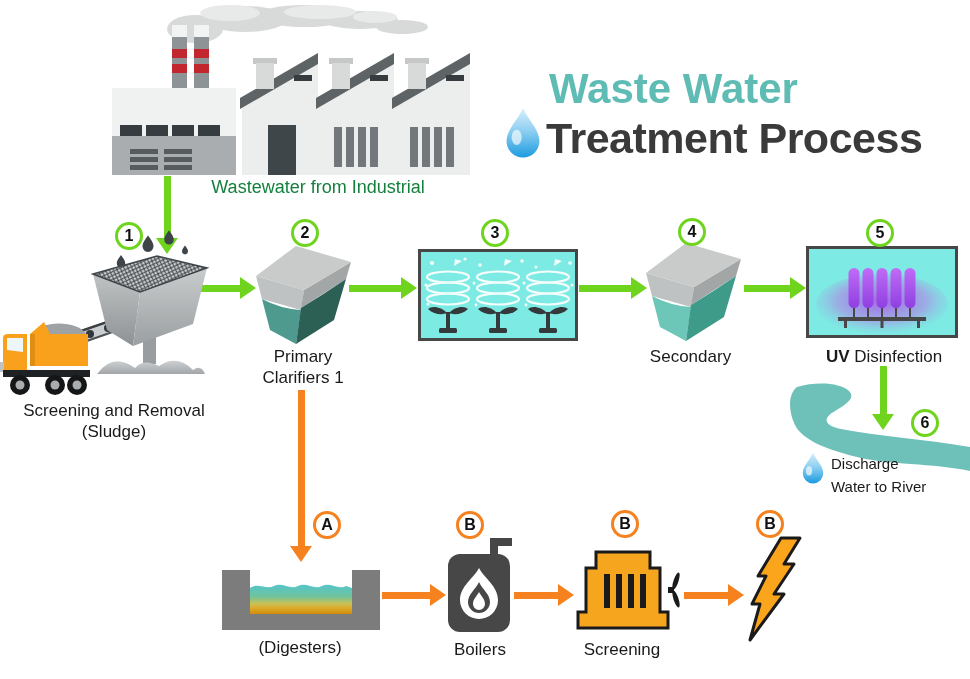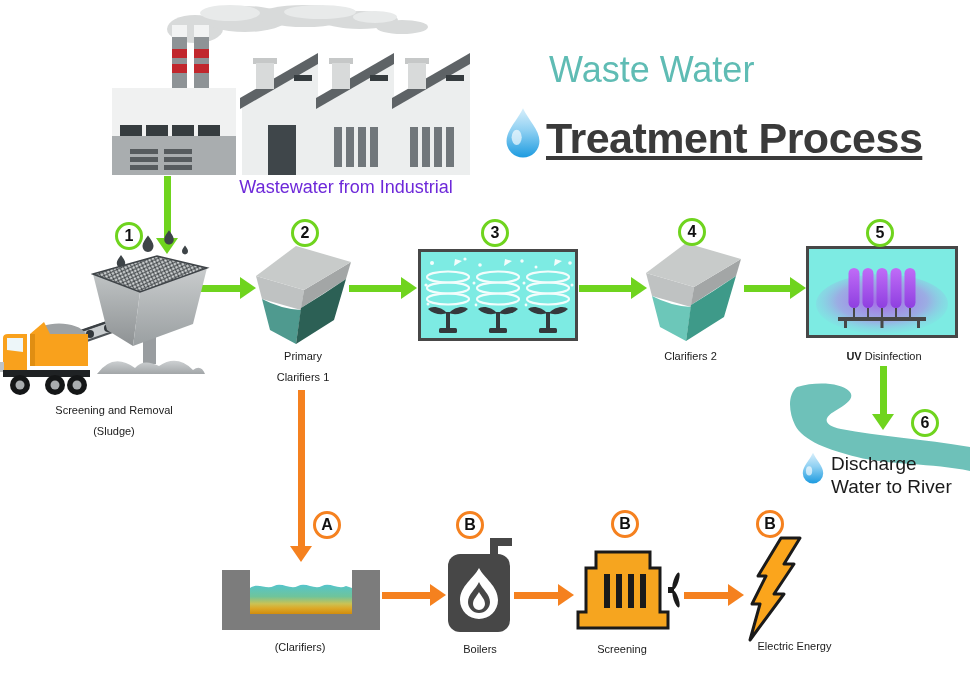--- a/index.html
+++ b/index.html
@@ -1,26 +1,26 @@
 <!DOCTYPE html>
 <html><head>
 <meta charset="utf-8">
 <style>
   html,body{margin:0;padding:0;background:#fff;}
   .canvas{position:relative;width:970px;height:679px;background:#ffffff;overflow:hidden;
           font-family:"Liberation Sans","DejaVu Sans",sans-serif;
           --green:#6FD41E; --orange:#F5811F; --teal_title:#5FBCB4; --dark_title:#3A3A3A; --label:#1a1a1a;}
   .abs{position:absolute;}
   
-  .title1{position:absolute;left:549px;top:52px;font-size:36px;font-weight:400;color:var(--teal_title);line-height:1;letter-spacing:0px;}
-  .title2{position:absolute;left:546px;top:117px;font-size:43px;font-weight:700;color:var(--dark_title);line-height:1;letter-spacing:-0.5px;text-decoration:underline;}
+  .title1{position:absolute;left:549px;top:68px;font-size:42px;font-weight:700;color:var(--teal_title);line-height:1;letter-spacing:0px;}
+  .title2{position:absolute;left:546px;top:117px;font-size:43px;font-weight:700;color:var(--dark_title);line-height:1;letter-spacing:-0.5px;}
   
-  .lbl{position:absolute;text-align:center;font-size:11px;line-height:21px;color:var(--label);}
-  .lbl.left{text-align:left;line-height:23px;font-size:19px;}
-  .src{position:absolute;left:196px;top:177px;width:300px;text-align:center;font-size:18px;color:#6d28d9;}
+  .lbl{position:absolute;text-align:center;font-size:17px;line-height:21px;color:var(--label);}
+  .lbl.left{text-align:left;line-height:23px;font-size:15px;}
+  .src{position:absolute;left:168px;top:177px;width:300px;text-align:center;font-size:18px;color:#15803d;}
   
   .badge{position:absolute;width:28px;height:28px;box-sizing:border-box;border-radius:50%;background:#fff;
          display:flex;align-items:center;justify-content:center;font-weight:700;font-size:16px;color:#111;}
   .badge.g{border:3.5px solid var(--green);}
   .badge.o{border:3.5px solid var(--orange);}
   
   .arrow-h{position:absolute;height:24px;}
   .arrow-h .shaft{position:absolute;left:0;right:14px;top:8.5px;height:7px;background:currentColor;}
   .arrow-h .head{position:absolute;right:0;top:1px;width:0;height:0;border-top:11px solid transparent;border-bottom:11px solid transparent;border-left:16px solid currentColor;}
   .arrow-v{position:absolute;width:24px;}
@@ -412,35 +412,34 @@
     <div>Screening and Removal</div>
       <div>(Sludge)</div>
   </div>
   <div class="lbl" style="left:233px;top:346px;width:140px">
     <div>Primary</div>
       <div>Clarifiers 1</div>
   </div>
   <div class="lbl" style="left:417px;top:346px;width:162px">
   </div>
   <div class="lbl" style="left:618px;top:346px;width:145px">
-      <div>Clarifiers 2</div>
+    <div>Secondary</div>
   </div>
   <div class="lbl" style="left:790px;top:346px;width:188px">
     <b>UV</b><span> Disinfection</span>
   </div>
   <div class="lbl left" style="left:831px;top:452px;width:140px">
     <div>Discharge</div>
       <div>Water to River</div>
   </div>
   <div class="lbl" style="left:220px;top:637px;width:160px">
-      <div>(Clarifiers)</div>
+      <div>(Digesters)</div>
   </div>
   <div class="lbl" style="left:420px;top:639px;width:120px">
     <div>Boilers</div>
   </div>
   <div class="lbl" style="left:562px;top:639px;width:120px">
     <div>Screening</div>
   </div>
   <div class="lbl" style="left:692px;top:636px;width:205px">
-    <div>Electric Energy</div>
   </div>
 
 </div>
 
 </body></html>

